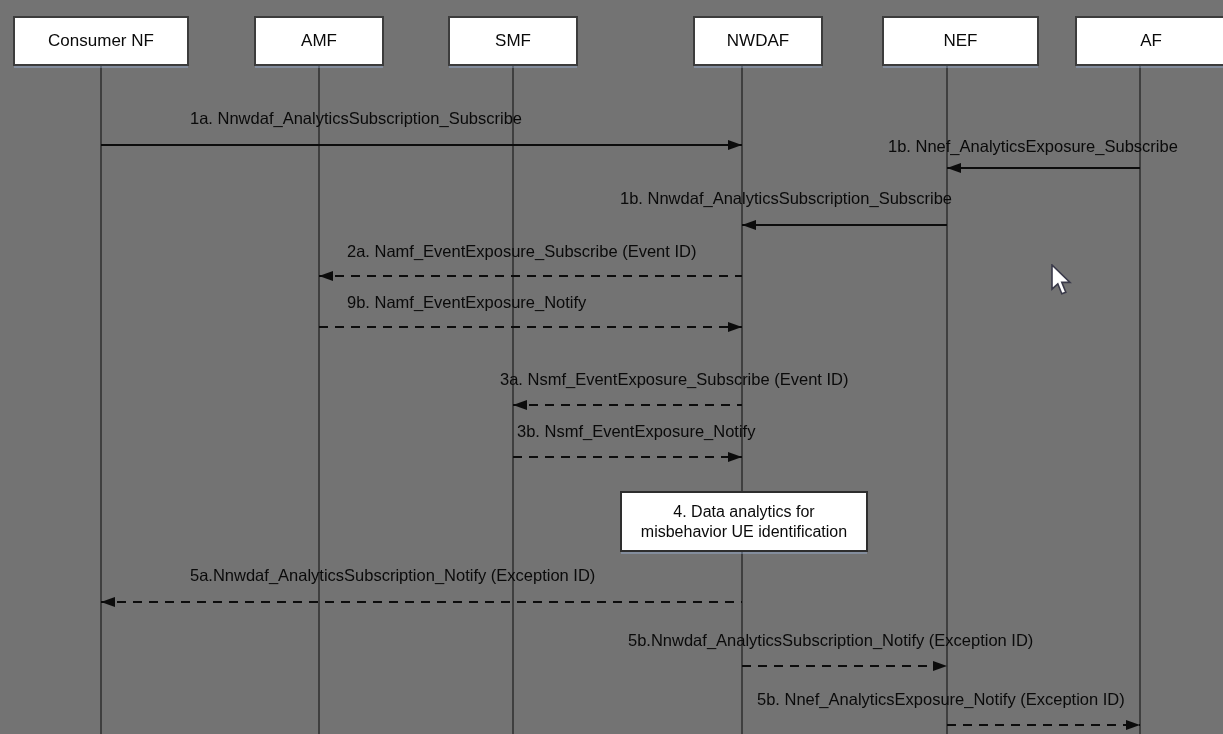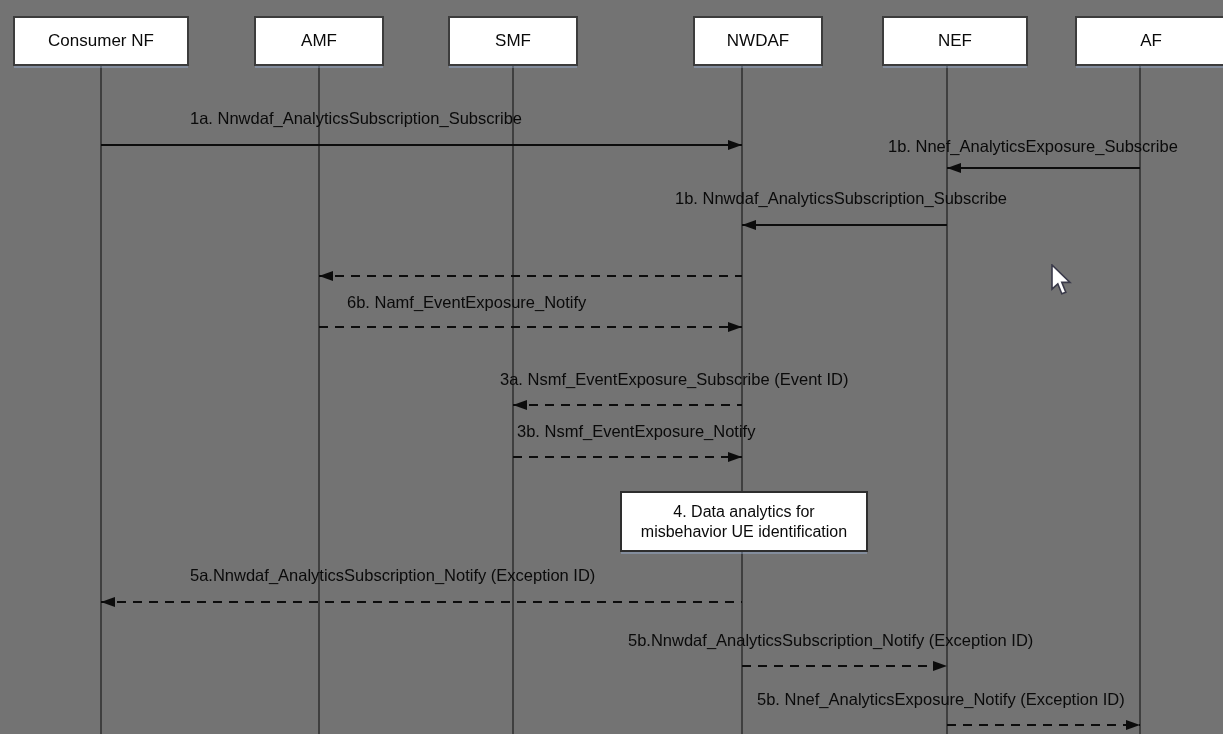--- a/index.html
+++ b/index.html
@@ -80,46 +80,47 @@
 </style>
 </head>
 <body>
 
 <div id="stage">
 
   <div class="actor-box" style="left:13px;width:176px">Consumer NF</div>
   <div class="actor-box" style="left:448px;width:130px">SMF</div>
   <div class="actor-box" style="left:254px;width:130px">AMF</div>
   <div class="actor-box" style="left:693px;width:130px">NWDAF</div>
-  <div class="actor-box" style="left:882px;width:146px">NEF</div>
+  <div class="actor-box" style="left:882px;width:157px">NEF</div>
   <div class="actor-box" style="left:1075px;width:152px">AF</div>
 
   <div class="lifeline" style="left:100px"></div>
   <div class="lifeline" style="left:318px"></div>
   <div class="lifeline" style="left:512px"></div>
   <div class="lifeline" style="left:741px"></div>
   <div class="lifeline" style="left:946px"></div>
   <div class="lifeline" style="left:1139px"></div>
 
   <div class="msg-label" style="left:190px;top:109px">1a. Nnwdaf_AnalyticsSubscription_Subscribe</div>
   <div class="msg-line solid" style="left:101px;top:144px;width:641px"></div>
   <div class="arrow-head right" style="left:728px;top:140px"></div>
 
   <div class="msg-label" style="left:888px;top:137px">1b. Nnef_AnalyticsExposure_Subscribe</div>
   <div class="msg-line solid" style="left:947px;top:167px;width:193px"></div>
   <div class="arrow-head left" style="left:947px;top:163px"></div>
 
-  <div class="msg-label" style="left:675px;top:189px">1b. Nnwdaf_AnalyticsSubscription_Subscribe</div>
+  <div class="msg-label" style="left:620px;top:189px">1b. Nnwdaf_AnalyticsSubscription_Subscribe</div>
   <div class="msg-line solid" style="left:742px;top:224px;width:205px"></div>
   <div class="arrow-head left" style="left:742px;top:220px"></div>
 
+  <div class="msg-label" style="left:347px;top:242px">2a. Namf_EventExposure_Subscribe (Event ID)</div>
   <div class="msg-line dashed" style="left:319px;top:275px;width:423px"></div>
   <div class="arrow-head left" style="left:319px;top:271px"></div>
 
-  <div class="msg-label" style="left:347px;top:293px">6b. Namf_EventExposure_Notify</div>
+  <div class="msg-label" style="left:347px;top:293px">9b. Namf_EventExposure_Notify</div>
   <div class="msg-line dashed" style="left:319px;top:326px;width:423px"></div>
   <div class="arrow-head right" style="left:728px;top:322px"></div>
 
   <div class="msg-label" style="left:500px;top:370px">3a. Nsmf_EventExposure_Subscribe (Event ID)</div>
   <div class="msg-line dashed" style="left:513px;top:404px;width:229px"></div>
   <div class="arrow-head left" style="left:513px;top:400px"></div>
 
   <div class="msg-label" style="left:517px;top:422px">3b. Nsmf_EventExposure_Notify</div>
   <div class="msg-line dashed" style="left:513px;top:456px;width:229px"></div>
   <div class="arrow-head right" style="left:728px;top:452px"></div>

